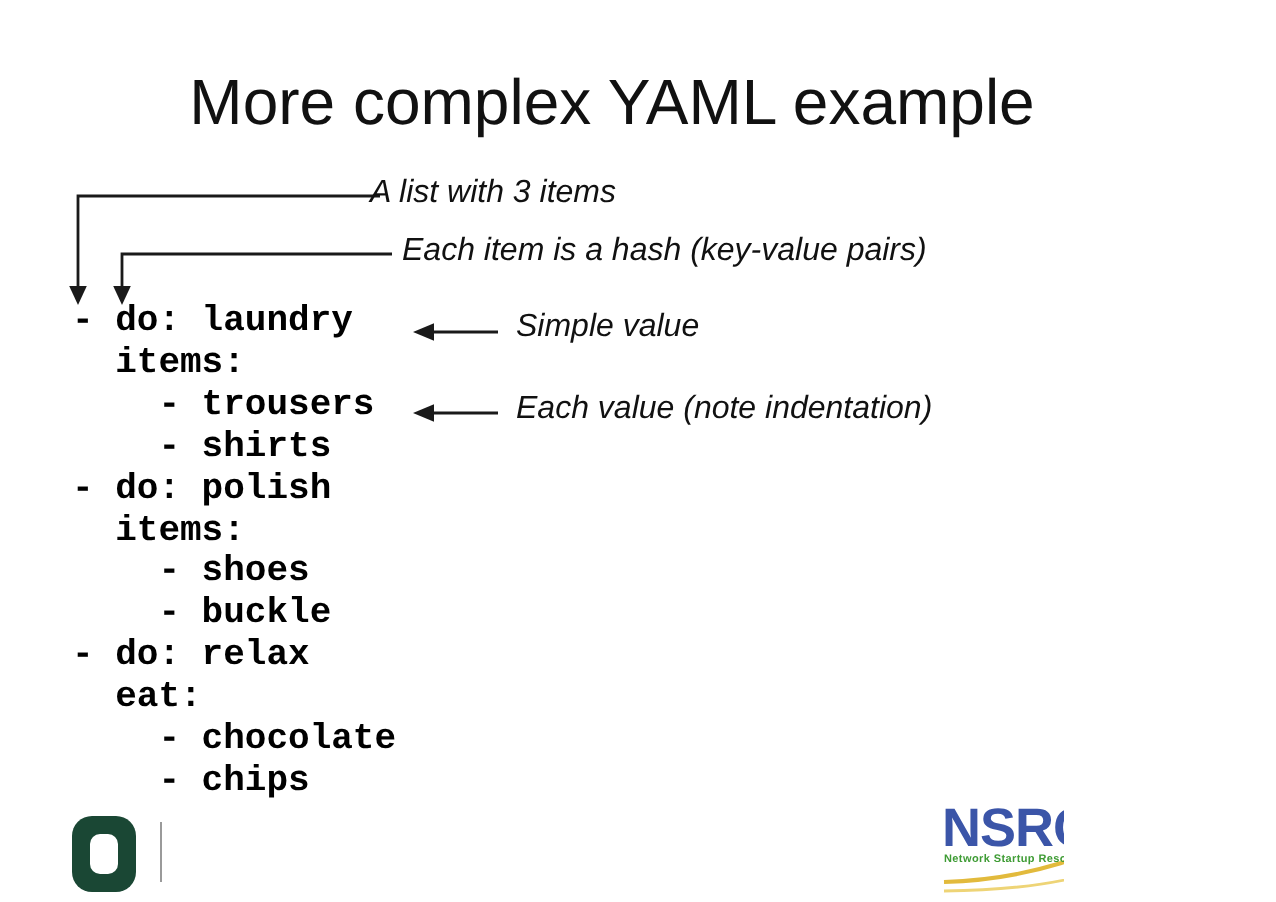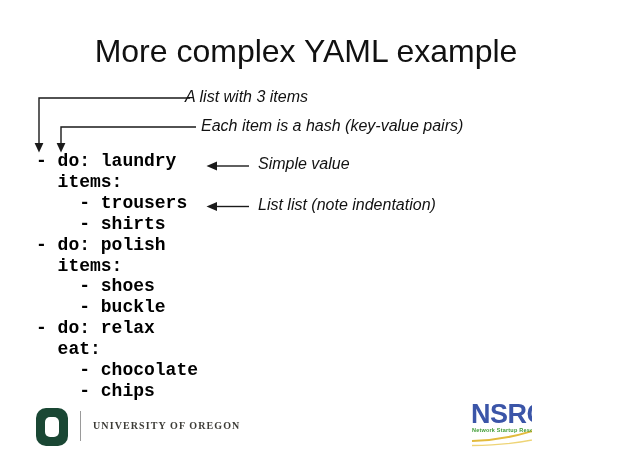--- a/index.html
+++ b/index.html
@@ -63,40 +63,39 @@
     <path d="M249,166 L217,166" fill="none" stroke="#1a1a1a" stroke-width="1.4"></path>
     <polygon points="217,161.6 217,170.4 206.5,166" fill="#1a1a1a"></polygon>
 
     <path d="M249,206.5 L217,206.5" fill="none" stroke="#1a1a1a" stroke-width="1.4"></path>
     <polygon points="217,202.1 217,210.9 206.5,206.5" fill="#1a1a1a"></polygon>
   </svg>
 
   <div class="ann" id="ann-list">A list with 3 items</div>
   <div class="ann" id="ann-simple">Simple value</div>
   <div class="ann" id="ann-hash">Each item is a hash (key-value pairs)</div>
-  <div class="ann" id="ann-listvalue">List list (note indentation)</div>
+  <div class="ann" id="ann-listvalue">Each value (note indentation)</div>
 
   <pre class="code">- do: laundry
   items:
     - trousers
     - shirts
 - do: polish
   items:
     - shoes
     - buckle
 - do: relax
   eat:
     - chocolate
     - chips</pre>
 
   <div class="uo-o">
     <div class="uo-o-inner"></div>
   </div>
   <div class="uo-divider"></div>
-  <div class="uo-wordmark">UNIVERSITY OF OREGON</div>
 
   <div class="nsrc">
     <svg class="nsrc-swoosh" viewBox="0 0 116 48" xmlns="http://www.w3.org/2000/svg">
       <path d="M2,40 C40,39 82,28 114,4" fill="none" stroke="#e2ba3c" stroke-width="2"></path>
       <path d="M2,44.5 C48,44 92,37 113,16" fill="none" stroke="#eed476" stroke-width="1.4"></path>
       <path d="M70,34 Q100,29 110,9" fill="none" stroke="#d9ae2e" stroke-width="1.4"></path>
     </svg>
     <div class="nsrc-acronym">NSRC</div>
     <div class="nsrc-tagline">Network Startup Resource Center</div>
   </div>

